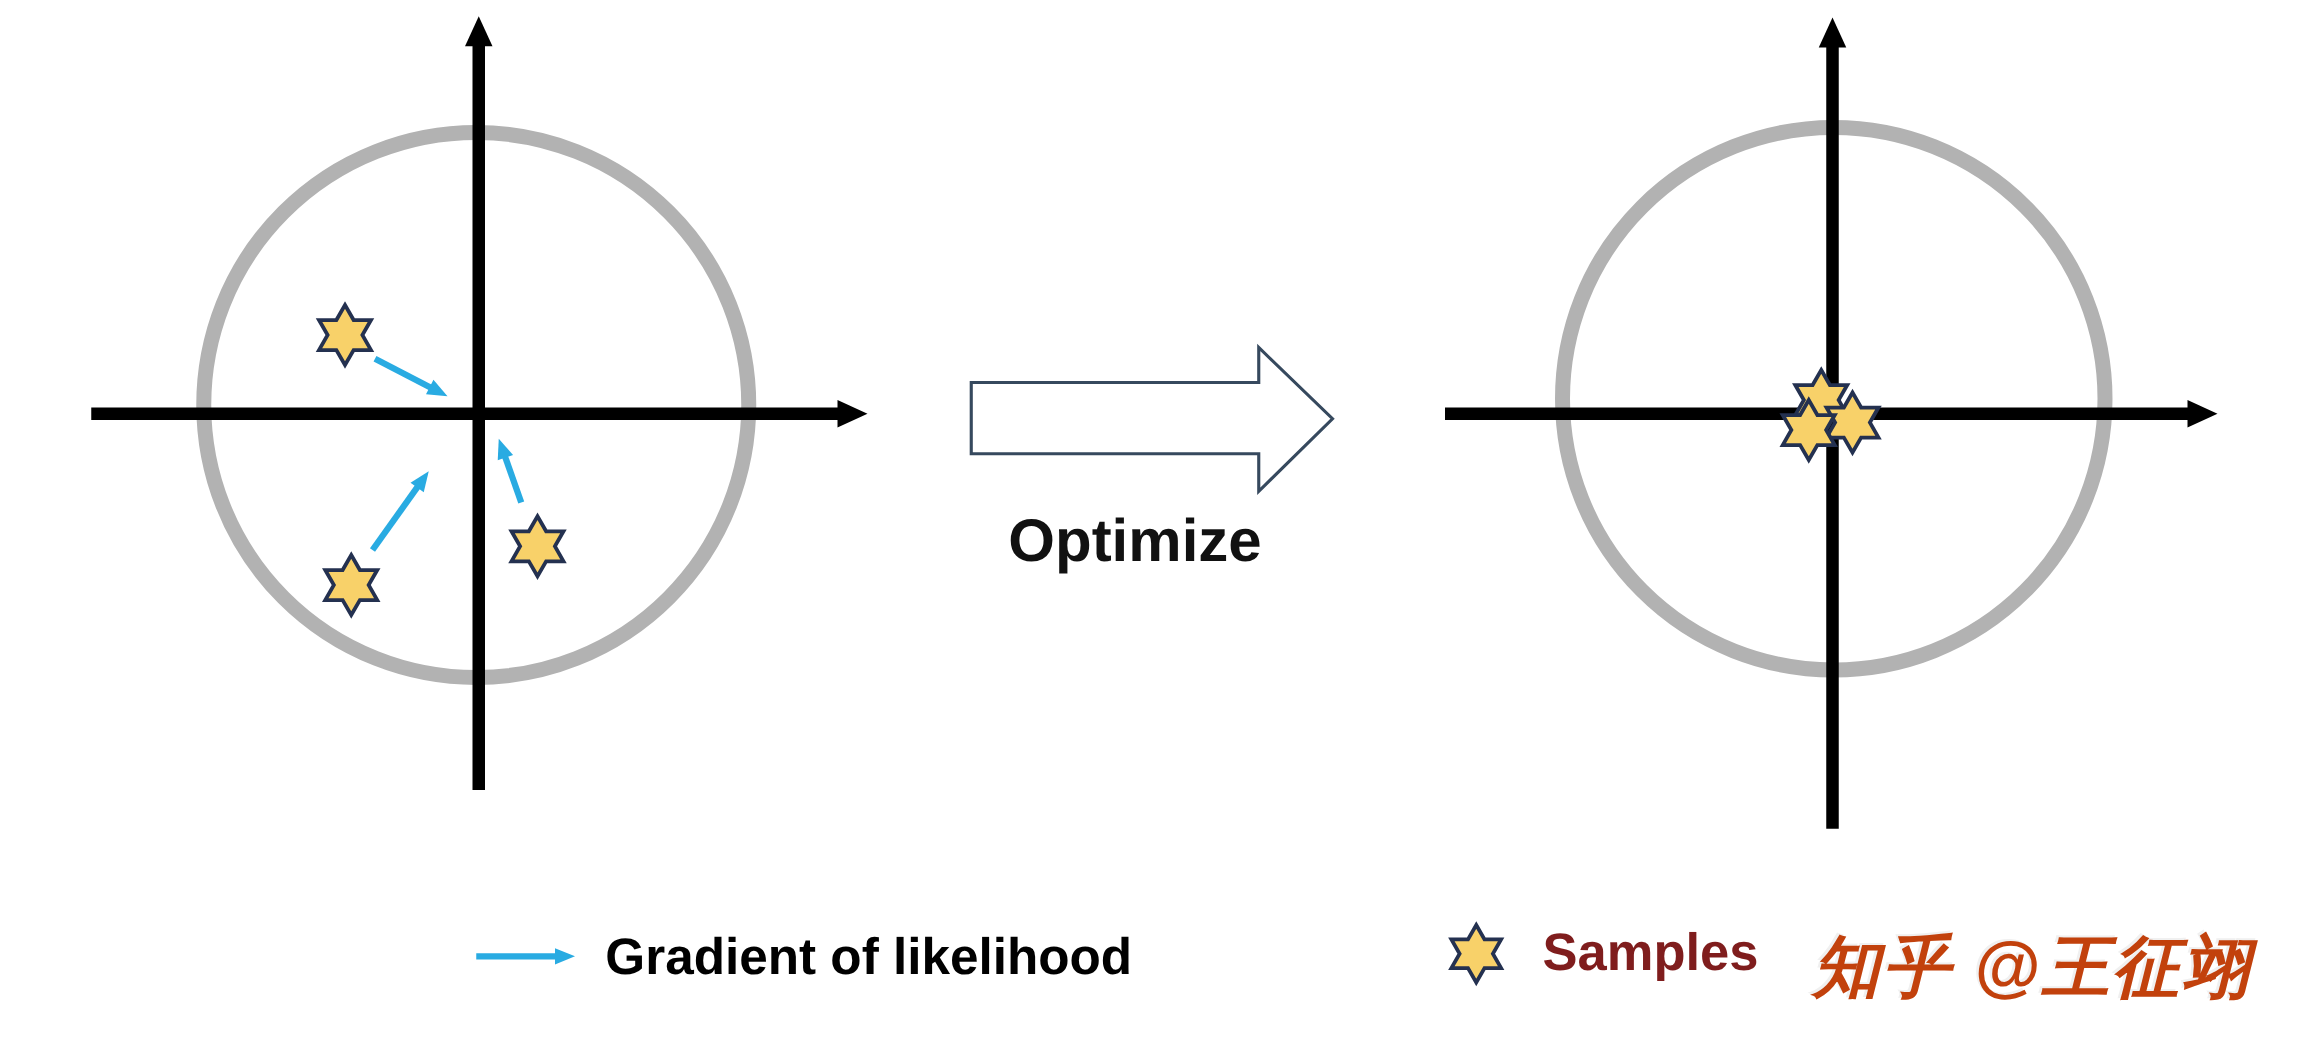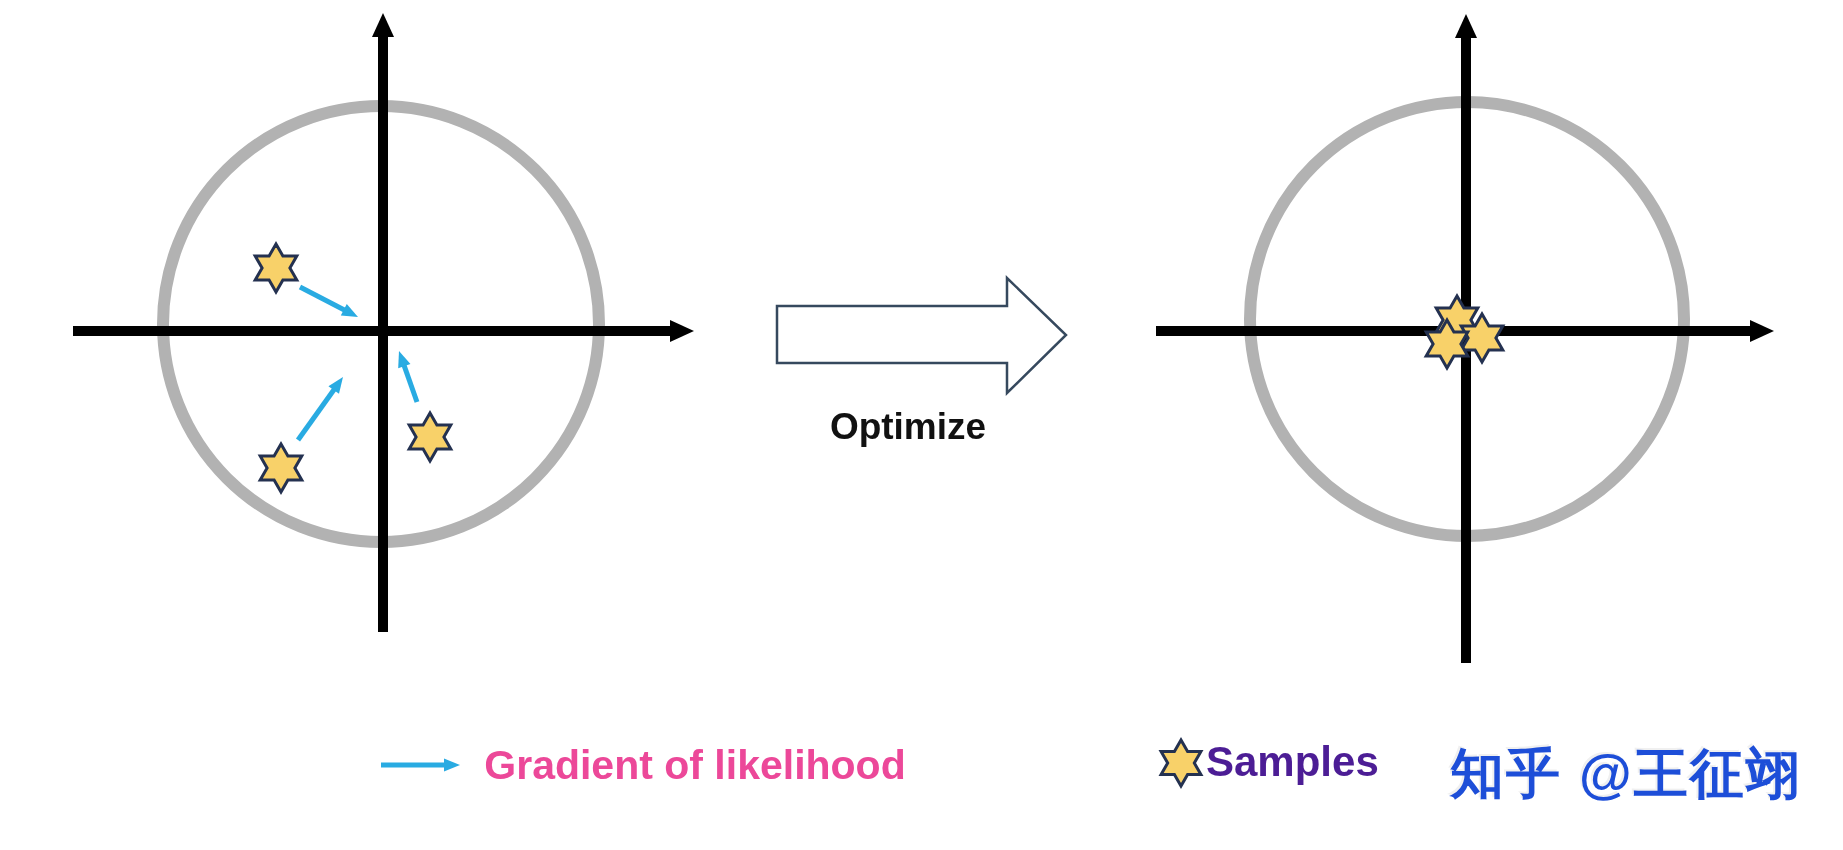--- a/index.html
+++ b/index.html
@@ -20,21 +20,21 @@
   .label {
     position: absolute;
     font-weight: 700;
     white-space: nowrap;
     line-height: 1.15;
   }
   #optimize-label {
     left: 908px;
     top: 406px;
     transform: translateX(-50%);
-    font-size: 37px;
+    font-size: 48px;
   }
   #legend-gradient-label {
     left: 695px;
     top: 740px;
     transform: translateX(-50%);
     text-align: center;
     font-size: 41px;
     line-height: 50px;
   }
   #legend-samples-label {
@@ -87,21 +87,21 @@
         <polygon points="1447.0,320.0 1453.9,332.0 1467.8,332.0 1460.9,344.0 1467.8,356.0 1453.9,356.0 1447.0,368.0 1440.1,356.0 1426.2,356.0 1433.1,344.0 1426.2,332.0 1440.1,332.0" fill="#f8d169" stroke="#243150" stroke-width="3" stroke-linejoin="miter"></polygon>
       </g>
       <polygon points="777,306 1007,306 1007,278 1066,335 1007,393 1007,363 777,363" fill="#ffffff" stroke="#36495e" stroke-width="2.5" stroke-linejoin="miter"></polygon>
       <line x1="381" y1="765" x2="449" y2="765" stroke="#29abe2" stroke-width="5"></line>
       <polygon points="460,765 444,771.5 444,758.5" fill="#29abe2"></polygon>
       <polygon points="1181.0,740.0 1187.6,751.5 1200.9,751.5 1194.3,763.0 1200.9,774.5 1187.6,774.5 1181.0,786.0 1174.4,774.5 1161.1,774.5 1167.7,763.0 1161.1,751.5 1174.4,751.5" fill="#f8d169" stroke="#243150" stroke-width="3" stroke-linejoin="miter"></polygon>
     </svg>
 
   <div class="label" id="optimize-label" style="color: rgb(17, 17, 17);">Optimize</div>
 
-  <div class="label" id="legend-gradient-label" style="color: #ec4899;">
+  <div class="label" id="legend-gradient-label" style="color: #000000;">
     <div>Gradient of likelihood</div>
   </div>
 
-  <div class="label" id="legend-samples-label" style="color: #4c1d95;">Samples</div>
+  <div class="label" id="legend-samples-label" style="color: #7f1d1d; margin-left: 28px;">Samples</div>
 
-  <div id="watermark" style="color: #1d4ed8;">知乎 @王征翊</div>
+  <div id="watermark" style="color: #c2410c; font-style: italic;">知乎 @王征翊</div>
 
 </div>
 
 </body></html>

